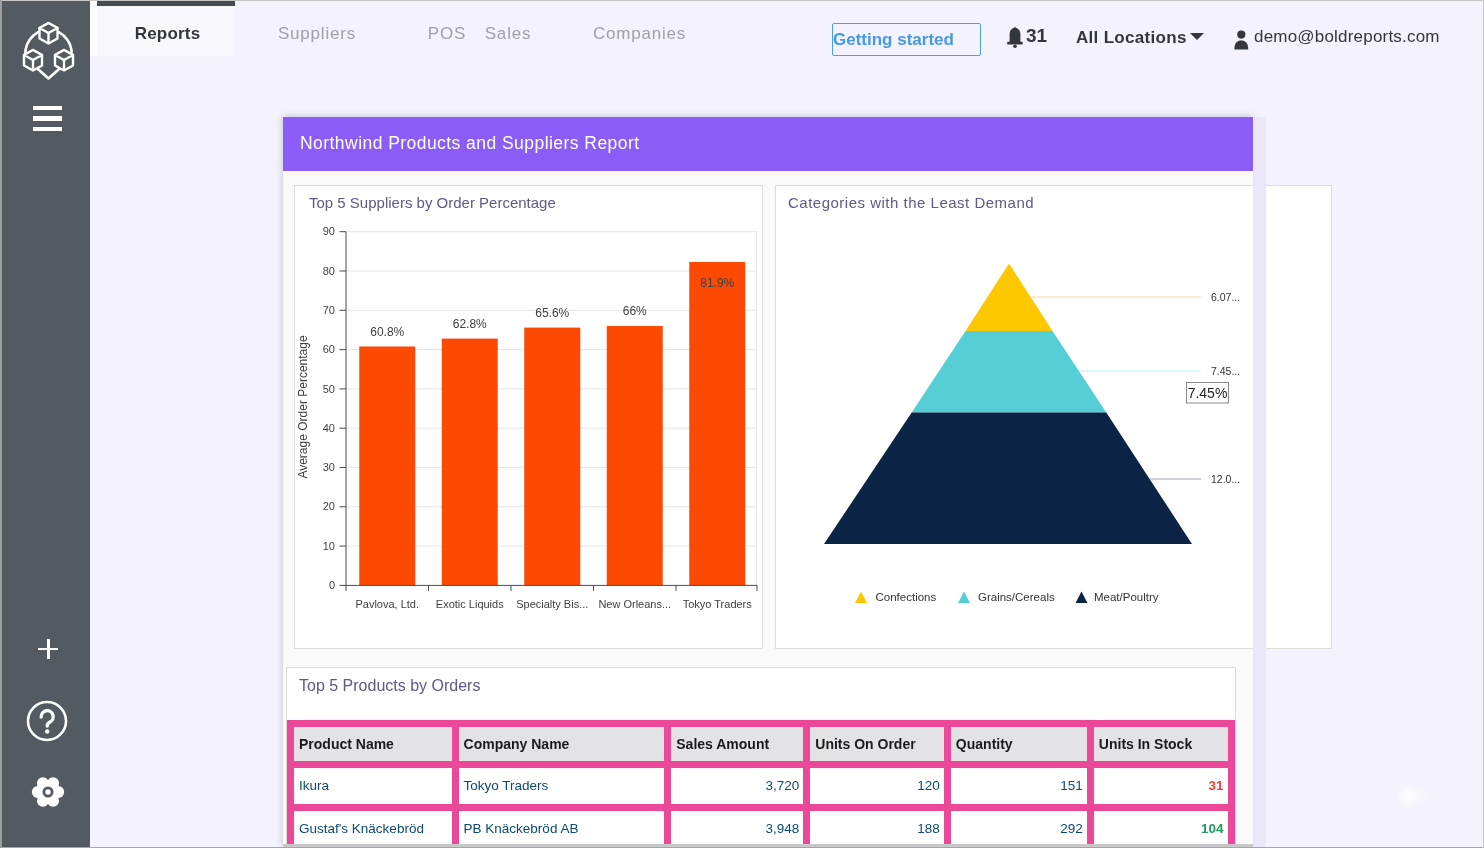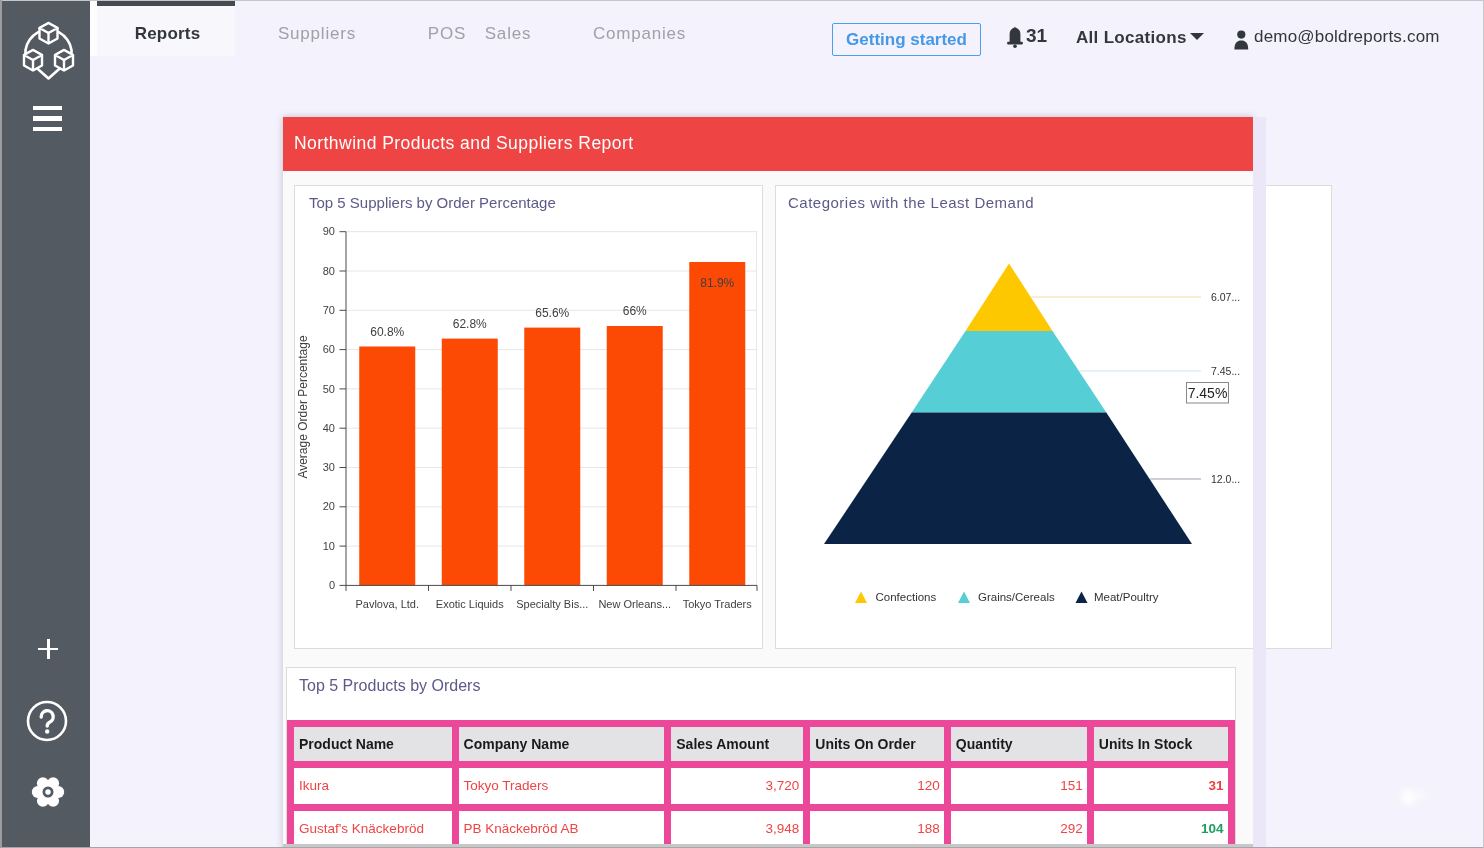--- a/index.html
+++ b/index.html
@@ -12,37 +12,37 @@
   .leftborder { position:absolute; left:0; top:0; width:2px; height:848px; background:#9E9EA0; z-index:51; }
   
   .sidebar { position:absolute; left:2px; top:1px; width:88px; height:847px; background:#535A61; z-index:10; }
   .hamb { position:absolute; left:30.5px; width:29px; height:4.5px; background:#fff; }
   .plus-v { position:absolute; left:44.8px; top:638px; width:2.8px; height:20px; background:#fff; }
   .plus-h { position:absolute; left:36.2px; top:646.6px; width:20px; height:2.8px; background:#fff; }
   
   .tab-indicator { position:absolute; left:97px; top:1px; width:138px; height:4.5px; background:#464B51; }
   .tab { position:absolute; top:23.5px; font-size:17px; color:#9FA0A8; letter-spacing:0.8px; white-space:nowrap; transform:translateX(-50%); }
   .tab.active { color:#32373C; font-weight:bold; letter-spacing:0.2px; }
-  .gs-btn { position:absolute; left:832px; top:23px; width:149px; height:33px; border:1.5px solid #4C9EE8; border-radius:2px; color:#4599E6; font-size:17px; font-weight:bold; text-align:center; line-height:31px; }
+  .gs-btn { position:absolute; left:832px; top:23px; width:149px; height:33px; border:1.5px solid #4C9EE8; border-radius:2px; color:#4599E6; font-size:17px; font-weight:bold; line-height:31px; }
   .n31 { position:absolute; left:1026px; top:25px; font-size:19px; font-weight:bold; color:#32373C; }
   .alloc { position:absolute; left:1076px; top:27.5px; font-size:17px; letter-spacing:0.3px; font-weight:bold; color:#32373C; }
   .caret { position:absolute; left:1190px; top:32.5px; width:0; height:0; border-left:7.5px solid transparent; border-right:7.5px solid transparent; border-top:7px solid #32373C; }
   .email { position:absolute; left:1254px; top:27px; font-size:17px; font-weight:normal; color:#32373C; letter-spacing:0.2px; }
   
   .report { position:absolute; left:283px; top:117px; width:970px; height:731px; background:#FAFAFA; box-shadow:0 0 7px rgba(60,60,90,0.28); }
-  .rheader { position:absolute; left:0; top:0; width:970px; height:53.5px; background:#ef4444; color:#fff; font-size:17.5px; letter-spacing:0.45px; line-height:53.5px; padding-left:11px; }
+  .rheader { position:absolute; left:0; top:0; width:970px; height:53.5px; background:#8b5cf6; color:#fff; font-size:17.5px; letter-spacing:0.45px; line-height:53.5px; padding-left:17px; }
   .panel { position:absolute; background:#fff; border:1px solid #DCDCDC;text-decoration:underline; }
   .lpanel { left:10.5px; top:68px; width:469.5px; height:464px; }
   .rpanel { left:492px; top:68px; width:557px; height:464px; }
   .tpanel { left:3px; top:549.5px; width:949.5px; height:182px; border-bottom:none; }
   .ttitle { position:absolute; left:12px; top:9.5px; font-size:16px; color:#5C5A88; }
   table.grid { border-collapse:collapse; position:absolute; left:0; top:52px; table-layout:fixed; }
   table.grid th, table.grid td { border:7px solid #ec4899; font-size:13.5px; overflow:hidden; white-space:nowrap; }
   table.grid th { background:#E3E3E6; color:#1A1A1A; text-align:left; font-weight:bold; font-size:14px; height:41px; padding:0 4px 0 5px; }
-  table.grid td { height:43.3px; color:#ef4444; padding:0 4px 0 5px; background:#fff; }
+  table.grid td { height:43.3px; color:#0c4a6e; padding:0 4px 0 5px; background:#fff; }
   table.grid td.num { text-align:right;padding-left:36px; }
   .scrollstrip { position:absolute; left:1253px; top:117px; width:13px; height:731px; background:#EBE7F9; }
   .ghost { position:absolute; left:1400px; top:789px; width:17px; height:16px; border-radius:50%; background:rgba(255,255,255,0.85); filter:blur(3px); }
   .ghost2 { position:absolute; left:1414px; top:791px; width:12px; height:9px; background:rgba(255,255,255,0.5); filter:blur(3px); }
   svg text { font-family:"Liberation Sans", sans-serif; }
 </style>
 </head>
 <body>
   <div class="topborder"></div>
   <div class="sidebar">

